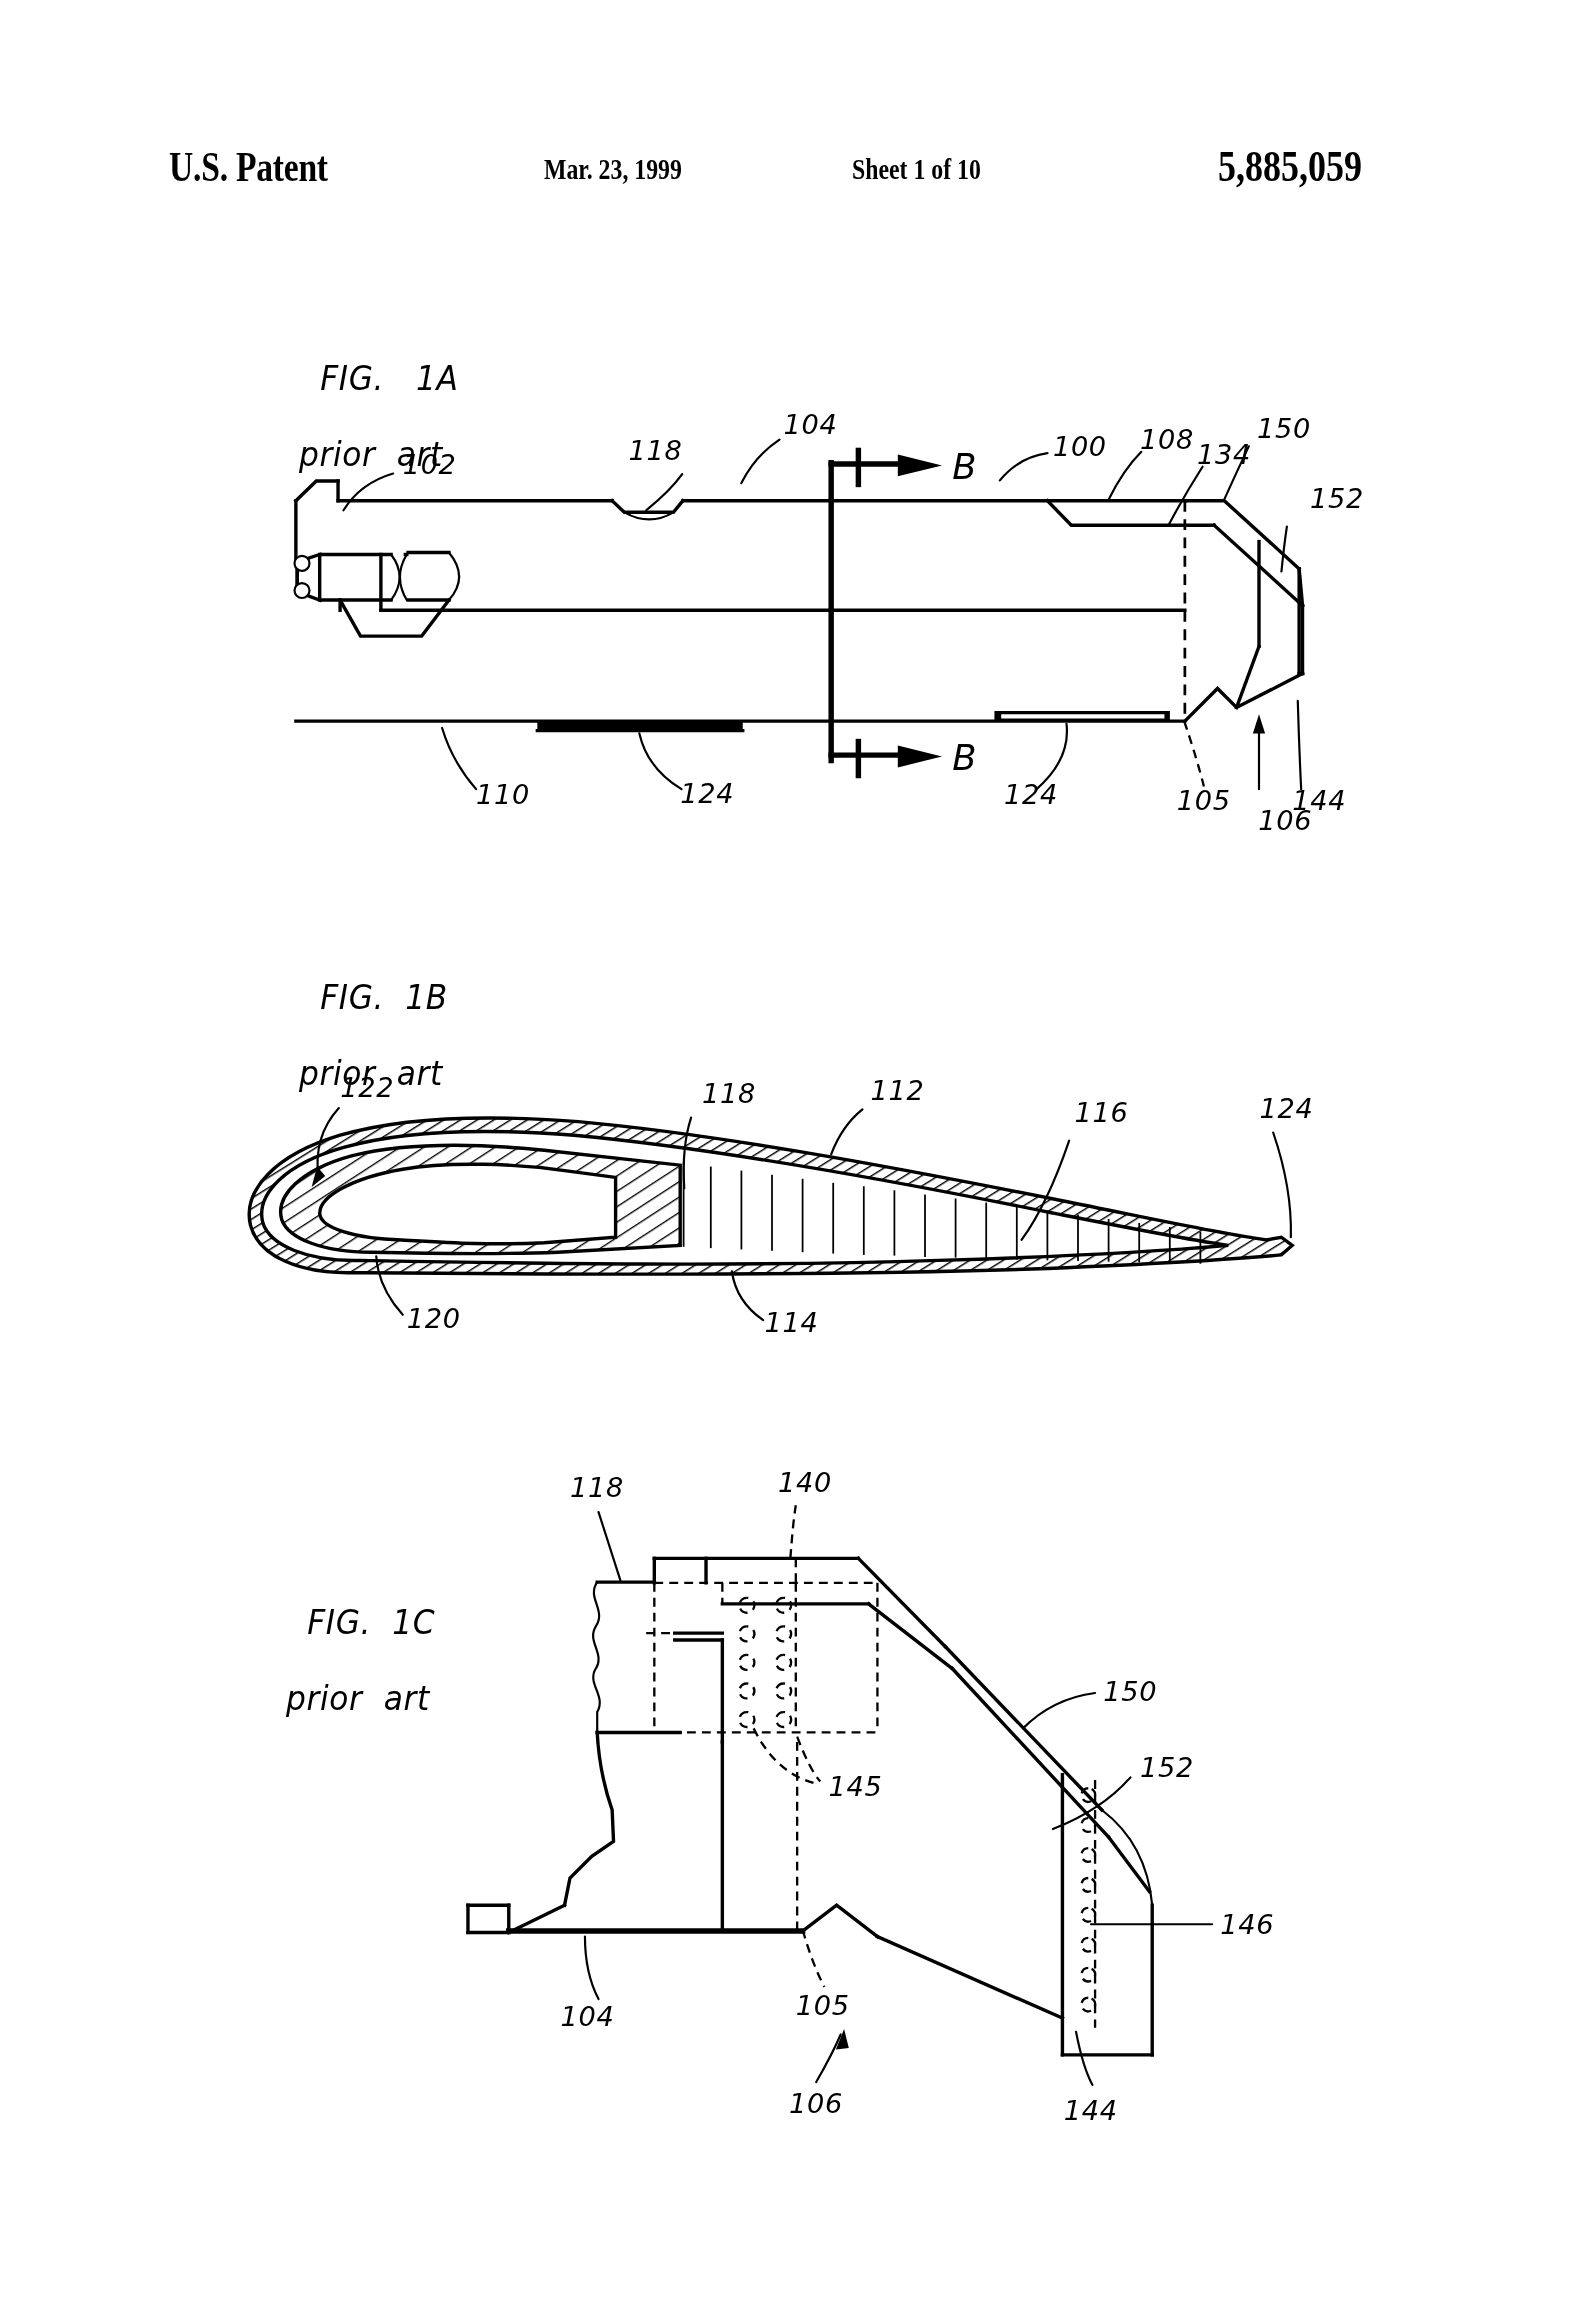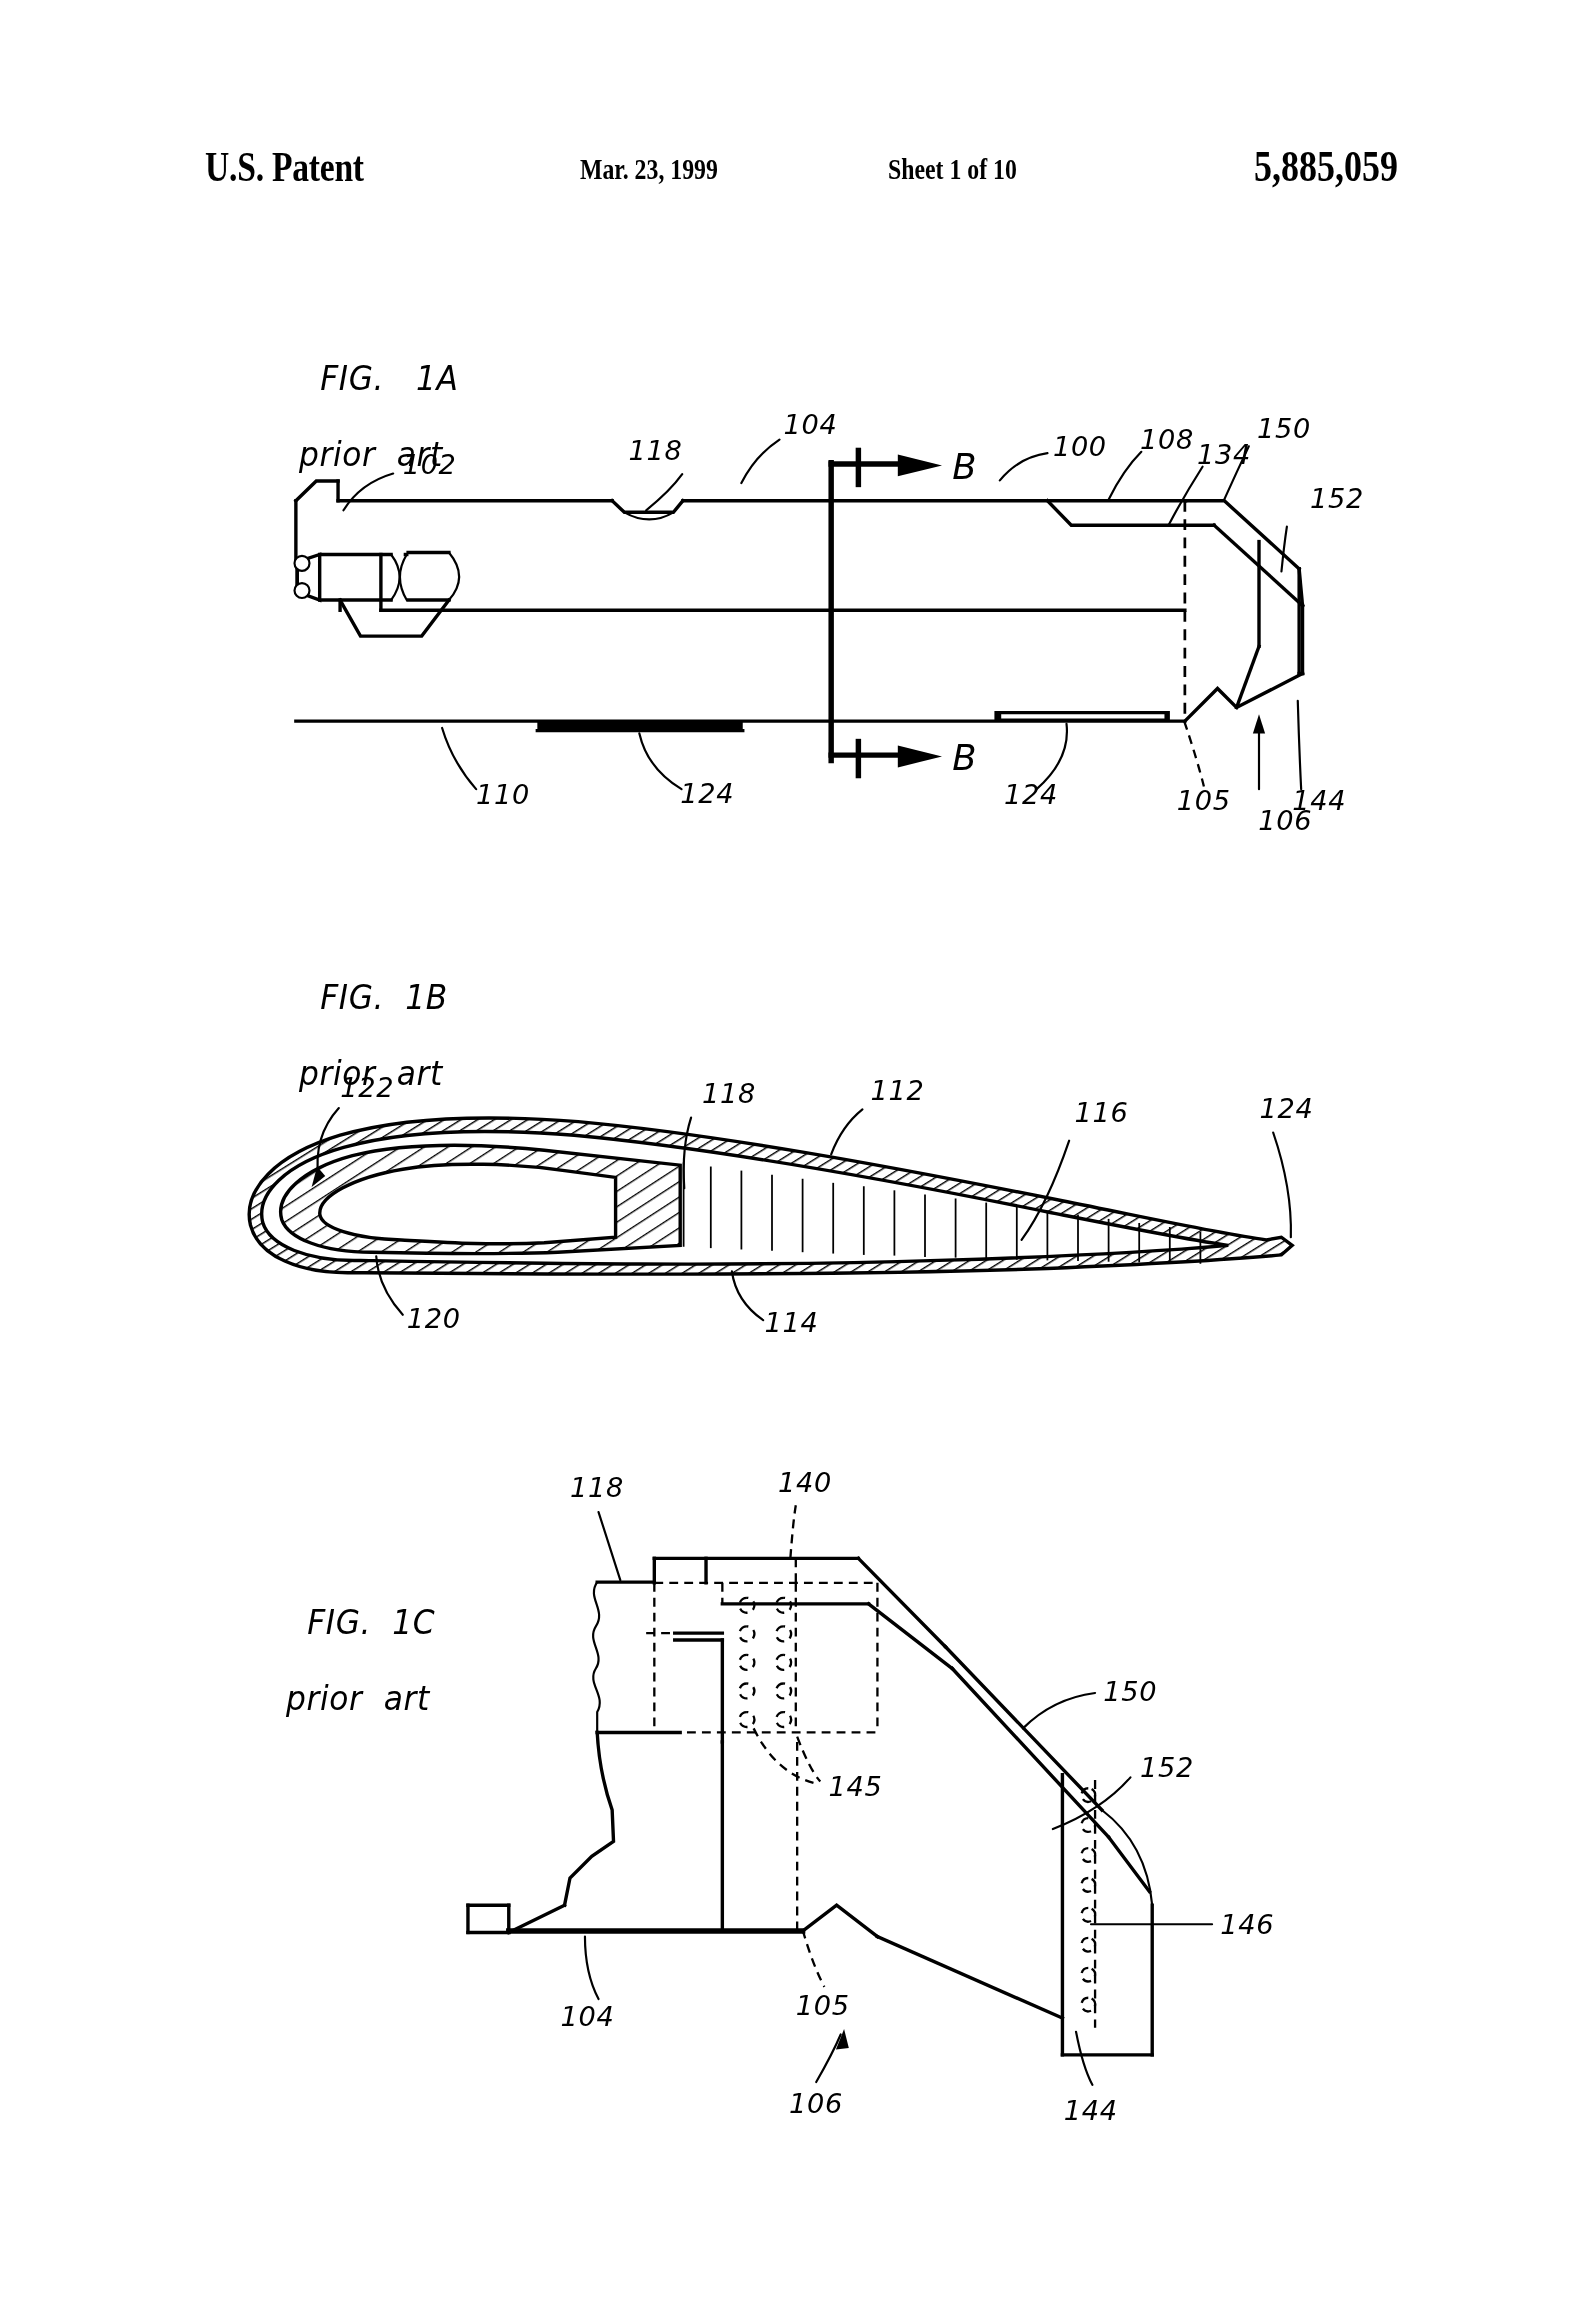--- a/index.html
+++ b/index.html
@@ -16,21 +16,20 @@
     overflow: hidden;
   }
 
   
   #patent-header {
     position: absolute;
     left: 0;
     top: 143px;
     width: 1380px;
     height: 61px;
-    margin-left: 36px;
   }
   #patent-header .hdr-office {
     position: absolute;
     left: 169px;
     top: 0;
     font-family: "Liberation Serif", serif;
     font-weight: bold;
     font-size: 42px;
     letter-spacing: -0.3px;
     transform: scaleX(0.80);

